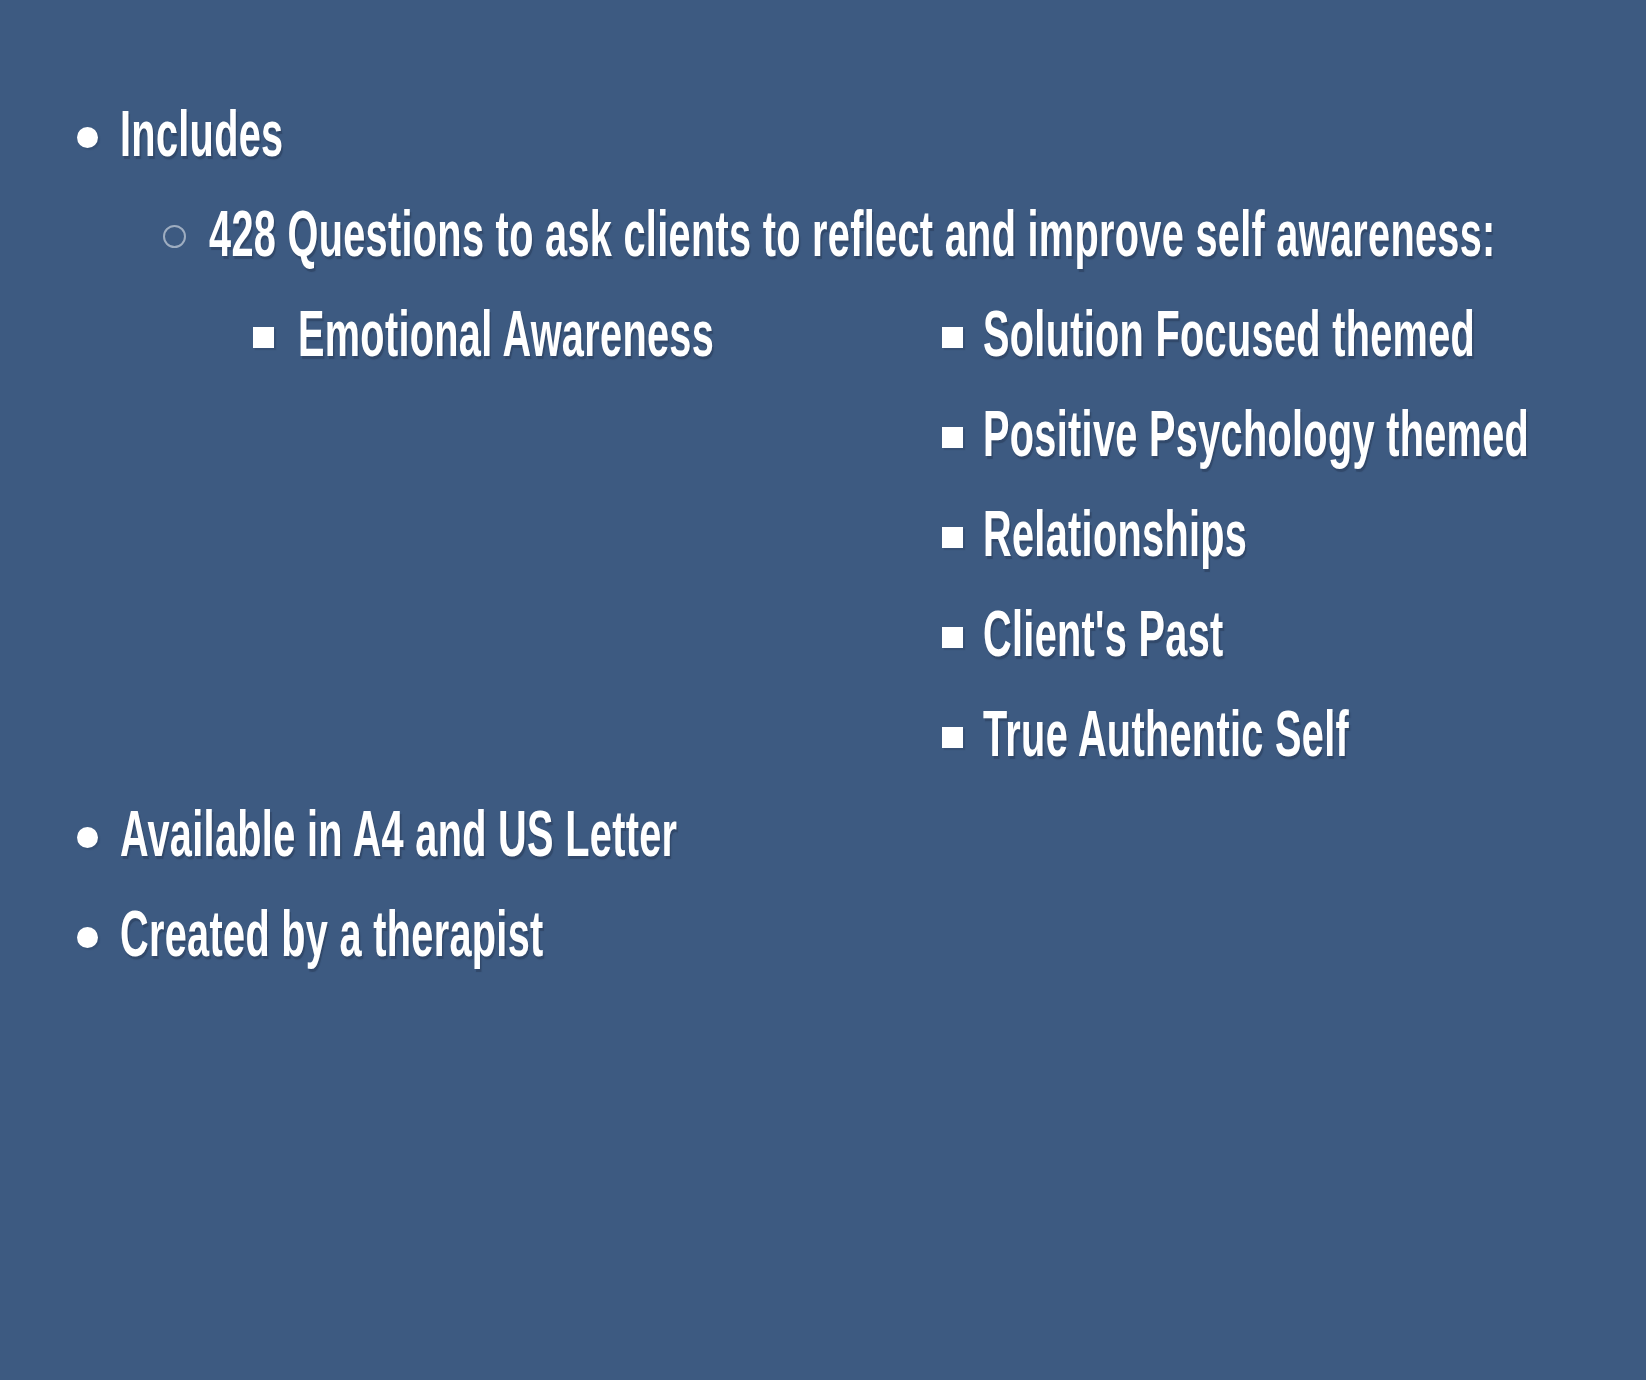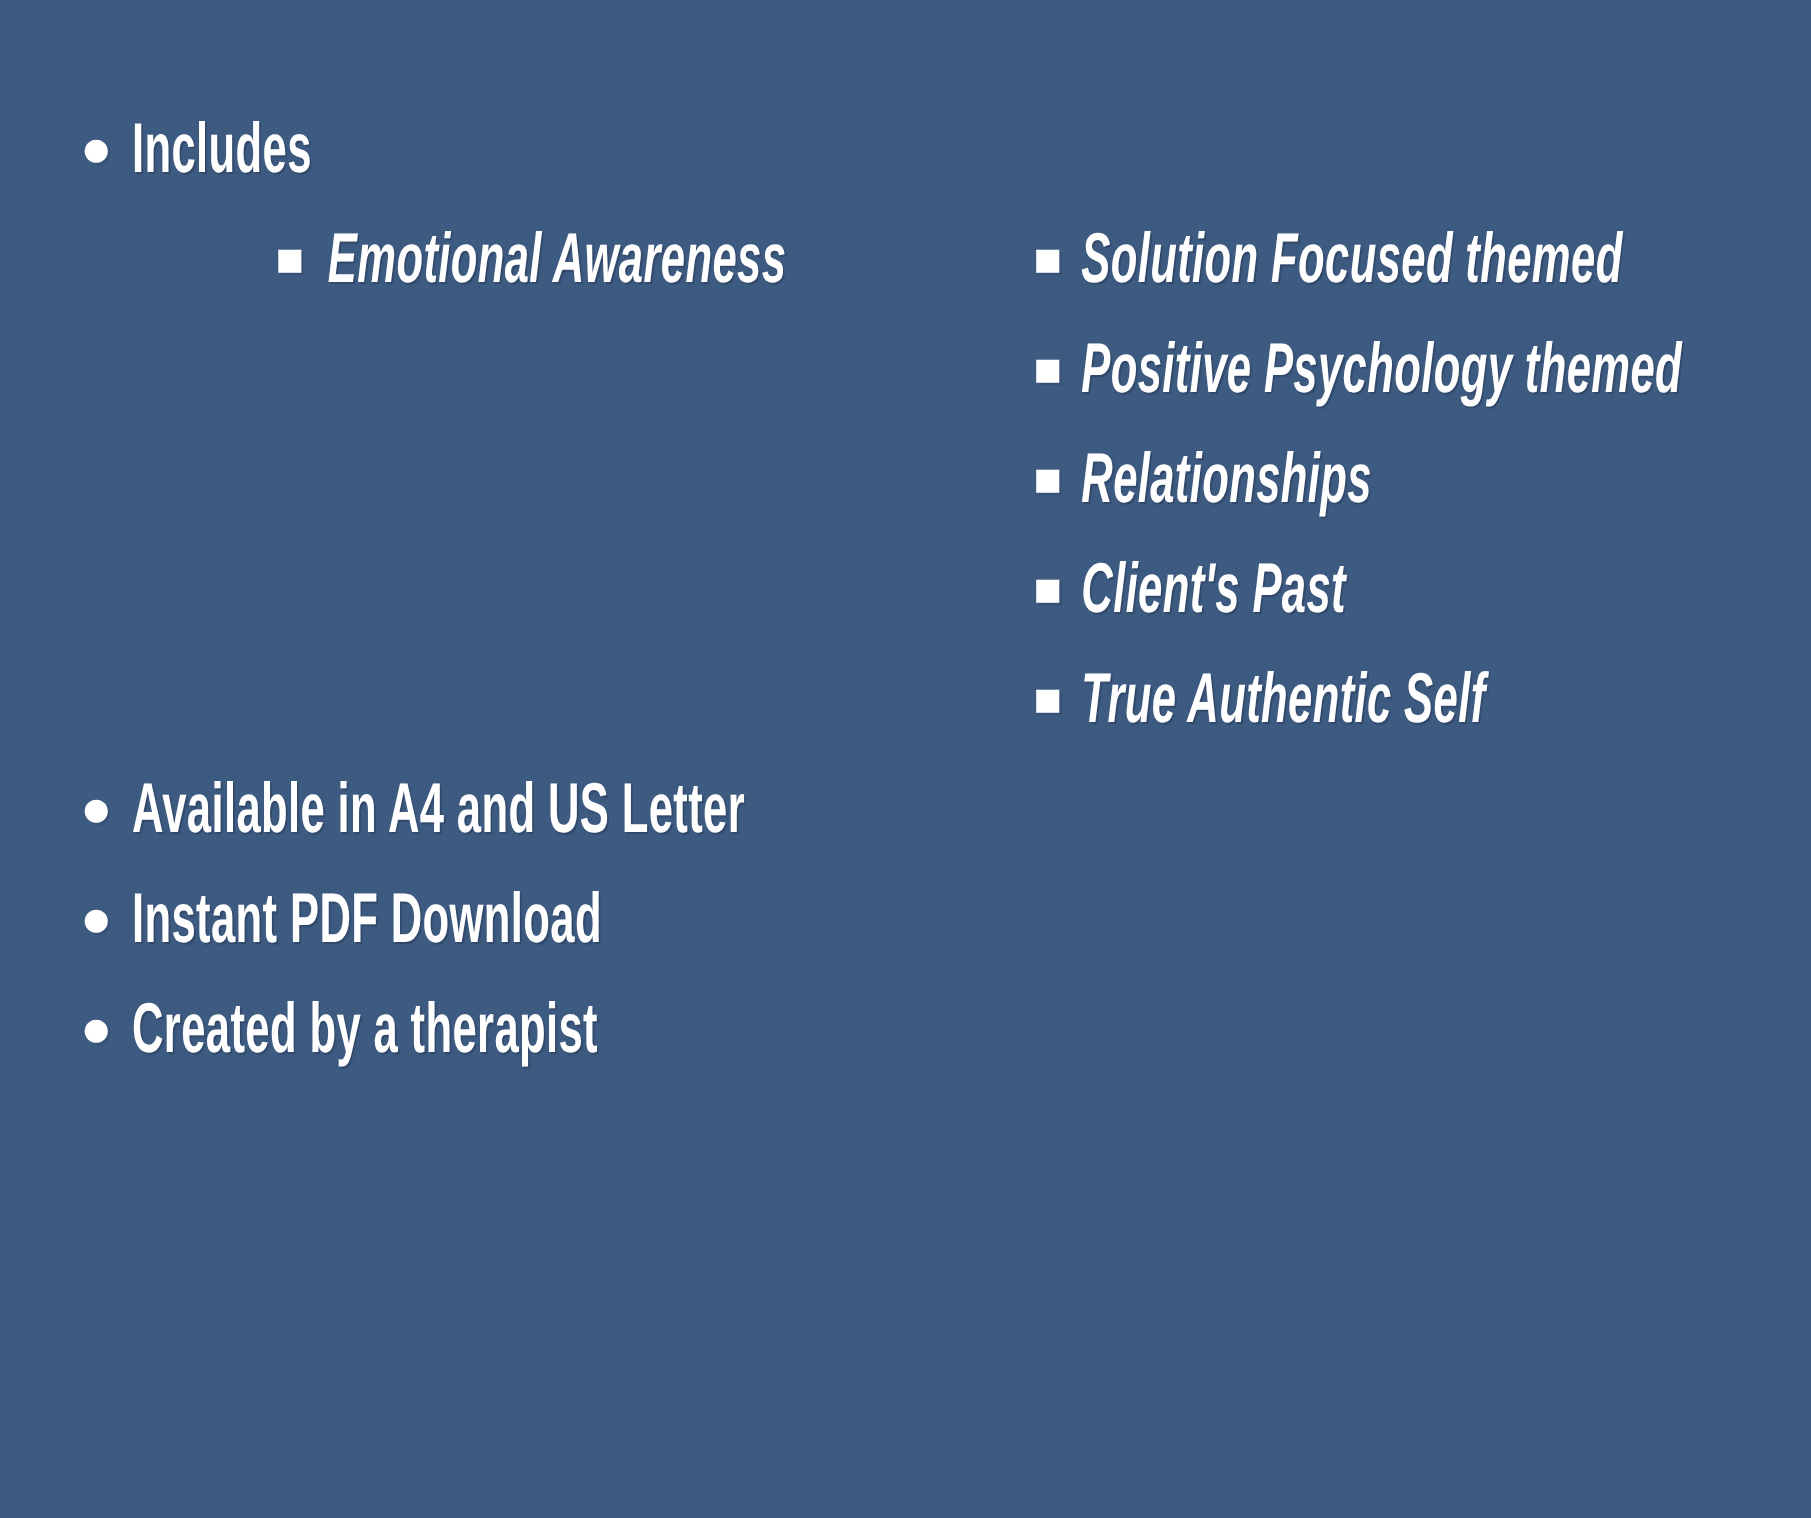--- a/index.html
+++ b/index.html
@@ -54,35 +54,39 @@
     margin-top: 4px;
   }
   .square {
     width: 21px; height: 21px;
     background: var(--text);
     margin-left: 253px;
     margin-right: 24px;
     margin-top: 6px;
     box-shadow: 2px 2px 1px rgba(40,58,88,0.3);
   }
-  .columns { display: flex; font-style: italic; }
+  .columns { display: flex; }
   .col-left { width: 942px; }
   .col-right { flex: 1; }
   .col-right .square { margin-left: 0; margin-right: 20px; }
 </style>
 </head>
 <body>
 
 <div class="content">
 
   <div class="row">
     <span class="bullet disc"></span>
     <span class="txt">Includes</span>
   </div>
 
+  <div class="row">
+    <span class="bullet circle"></span>
+    <span class="txt">428 Questions to ask clients to reflect and improve self awareness:</span>
+  </div>
 
   <div class="columns">
     <div class="col-left">
       <div class="row">
         <span class="bullet square"></span>
         <span class="txt">Emotional Awareness</span>
       </div>
     </div>
     <div class="col-right">
       <div class="row">
@@ -107,23 +111,19 @@
       </div>
     </div>
   </div>
 
 
   <div class="row">
     <span class="bullet disc"></span>
     <span class="txt">Available in A4 and US Letter</span>
   </div>
 
-  <div class="row">
-    <span class="bullet disc"></span>
-    <span class="txt">Instant PDF Download</span>
-  </div>
 
   <div class="row">
     <span class="bullet disc"></span>
     <span class="txt">Created by a therapist</span>
   </div>
 
 </div>
 
 </body></html>

